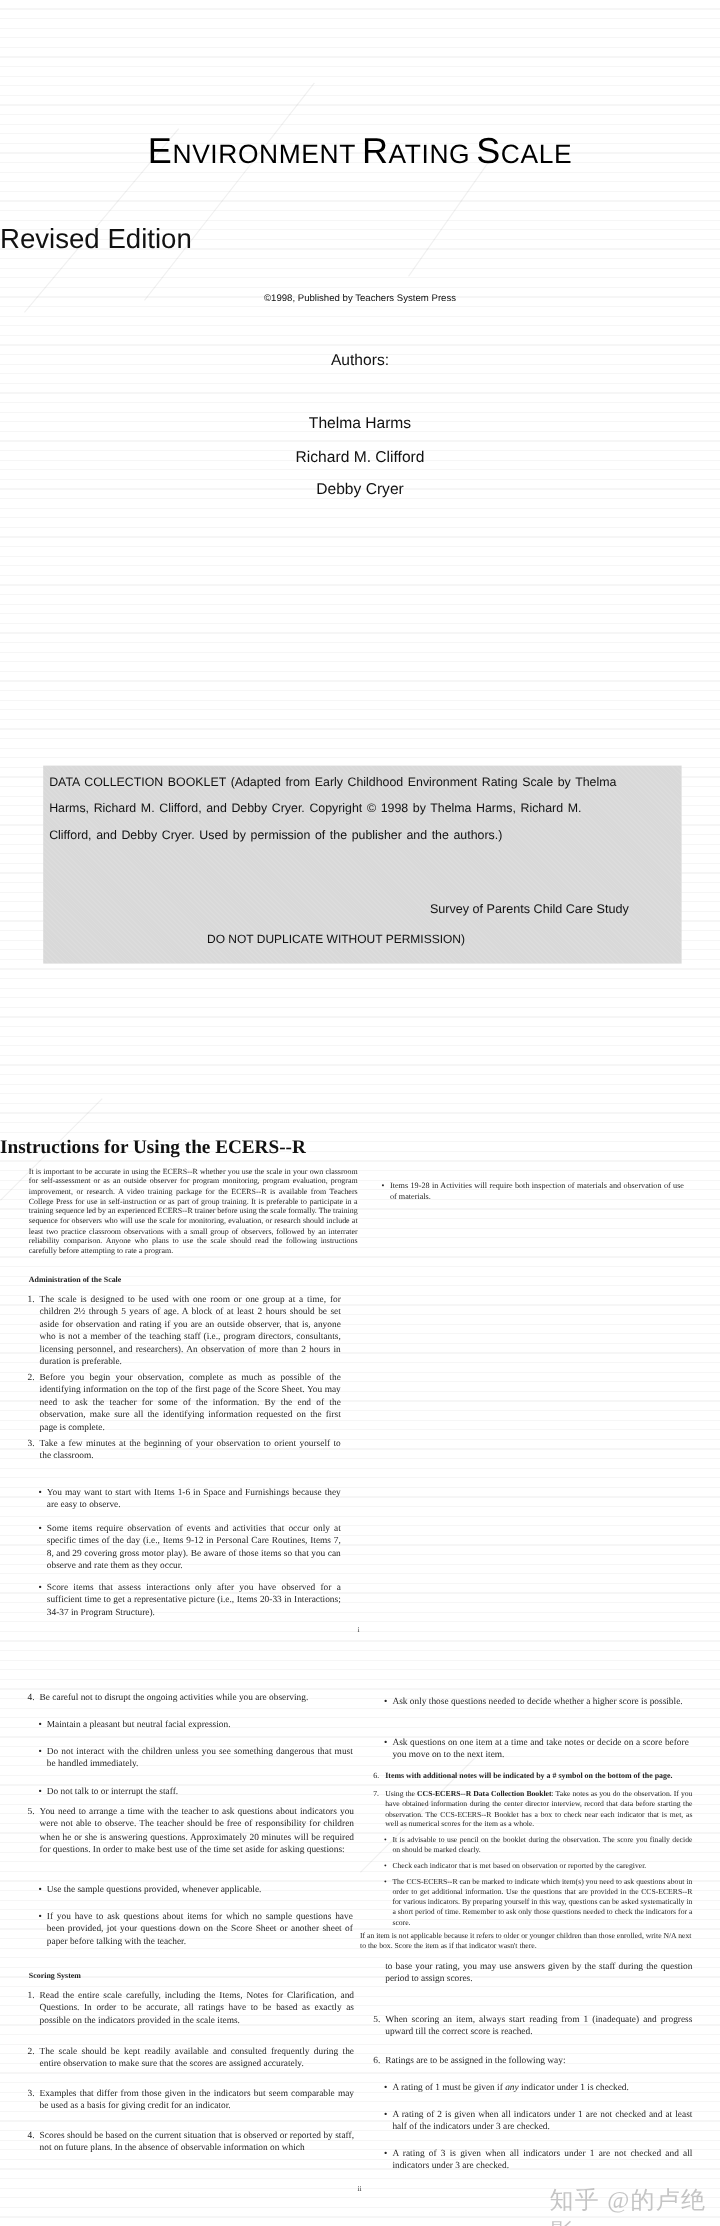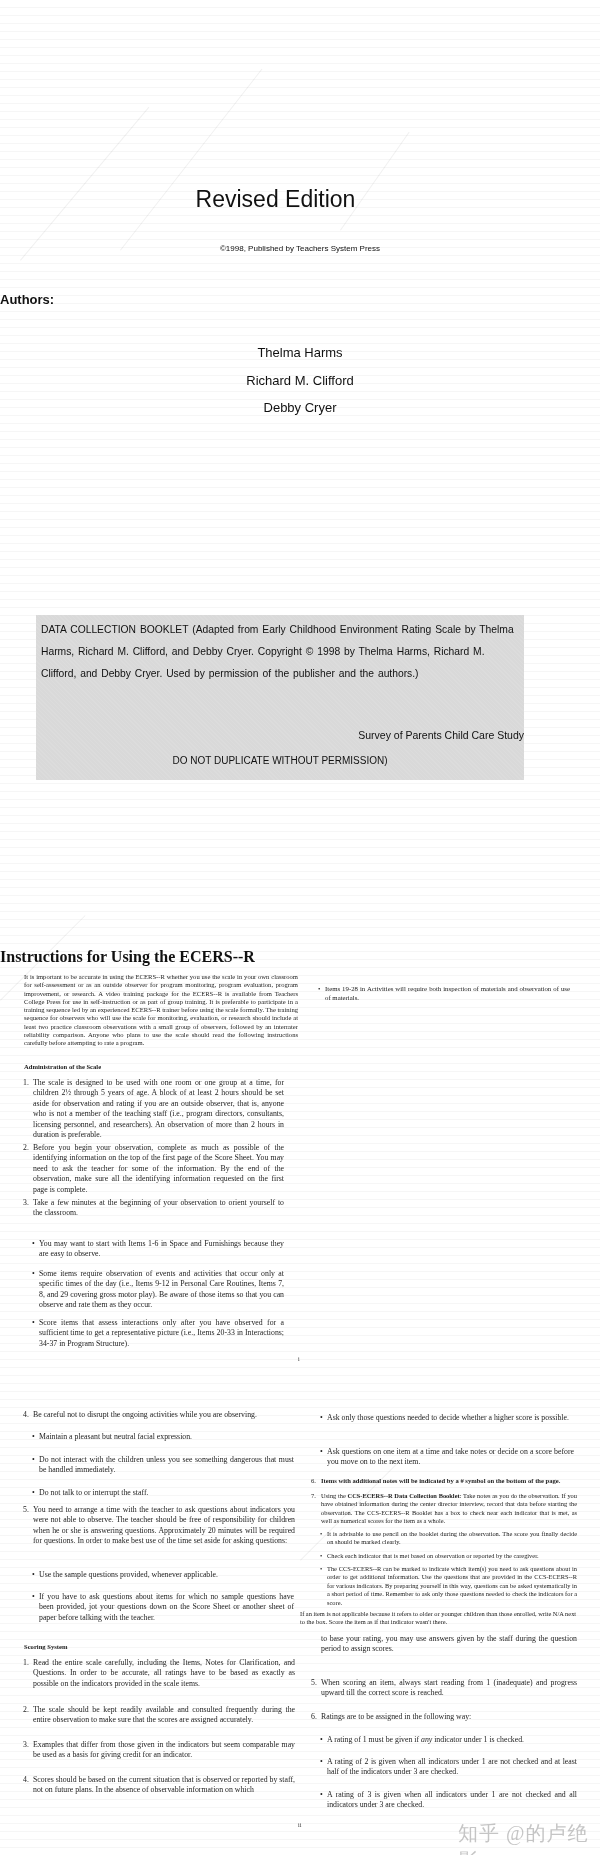--- a/index.html
+++ b/index.html
@@ -10,27 +10,27 @@
         repeating-linear-gradient(to bottom, transparent 0px, transparent 7px, rgba(0,0,0,0.035) 7px, rgba(0,0,0,0.035) 8px);
       font-family: "Liberation Sans", sans-serif; color: #111;
     }
     .page { position: absolute; left: 0; width: 600px; }
     .cover { top: 0; height: 800px; }
     .sc-title { position: absolute; left: 0; width: 600px; text-align: center; font-family: "Liberation Sans", sans-serif; font-weight: normal; letter-spacing: 0.5px; color: #000; }
     .sc-title .big { font-size: 30px; }
     .sc-title .small { font-size: 22px; }
     .t1 { top: 50px; }
     .t2 { top: 110px; }
-    .edition { position: absolute; top: 186px; width: 551px; text-align: center; font-size: 23px; }
+    .edition { position: absolute; top: 186px; width: 551px; font-size: 23px; }
     .copyline { position: absolute; top: 244px; width: 600px; text-align: center; font-size: 8px; }
-    .authors-label { position: absolute; top: 292px; width: 600px; text-align: left; font-size: 13px; font-weight: bold; }
+    .authors-label { position: absolute; top: 292px; width: 600px; text-align: center; font-size: 13px; }
     .author { position: absolute; width: 600px; text-align: center; font-size: 13px; }
     .a1 { top: 345px; } .a2 { top: 373px; } .a3 { top: 400px; }
     .notice {
-      position: absolute; left: 36px; top: 615px; width: 488px; height: 165px;
+      position: absolute; left: 36px; top: 638px; width: 532px; height: 165px;
       background: #d9d9d9; padding: 0;
       background-image: repeating-linear-gradient(45deg, rgba(255,255,255,0.08) 0 1px, transparent 1px 3px);
     }
     .notice p { margin: 0; position: absolute; left: 5px; width: 478px; font-size: 10.3px; line-height: 22px; top: 4px; text-align: left; word-spacing: 1px; }
     .notice .survey { position: absolute; top: 114px; width: 488px; text-align: right; font-size: 10.5px; }
     .notice .dnd { position: absolute; top: 140px; width: 488px; text-align: center; font-size: 10px; }
     .instr-title { position: absolute; top: 948px; width: 600px; font-family: Liberation Serif, serif; font-weight: bold; font-size: 16px; }
     .col { position: absolute; font-family: "Liberation Serif", serif; color: #222; }
     .intro { left: 24px; top: 973px; width: 274px; font-size: 6.6px; line-height: 8.3px; text-align: justify; }
     .section-h { font-weight: bold; font-size: 6.6px; margin: 0; }
@@ -46,20 +46,25 @@
 </head>
 <body>
 
 <div class="diag" style="left:20px;top:260px;width:200px;transform:rotate(-50deg);"></div>
 <div class="diag" style="left:120px;top:250px;width:230px;transform:rotate(-52deg);"></div>
 <div class="diag" style="left:340px;top:230px;width:120px;transform:rotate(-55deg);"></div>
 <div class="diag" style="left:0px;top:1000px;width:120px;transform:rotate(-45deg);"></div>
 <div class="diag" style="left:300px;top:1560px;width:140px;transform:rotate(-45deg);"></div>
 
 <div class="page cover">
+  <div class="sc-title t2">
+    <span><span class="big">E</span><span class="small">NVIRONMENT</span></span>
+    <span><span class="big">R</span><span class="small">ATING</span></span>
+    <span><span class="big">S</span><span class="small">CALE</span></span>
+  </div>
   <div class="edition">Revised Edition</div>
   <div class="copyline">©1998, Published by Teachers System Press</div>
   <div class="authors-label">Authors:</div>
   <div class="author a1">Thelma Harms</div>
   <div class="author a3">Debby Cryer</div>
   <div class="author a2">Richard M. Clifford</div>
 
   <div class="notice">
     <p>DATA COLLECTION BOOKLET (Adapted from Early Childhood Environment Rating Scale by Thelma Harms, Richard M. Clifford, and Debby Cryer.  Copyright © 1998 by Thelma Harms, Richard M. Clifford, and Debby Cryer.  Used by permission of the publisher and the authors.)</p>
     <div class="survey">Survey of Parents Child Care Study</div>

